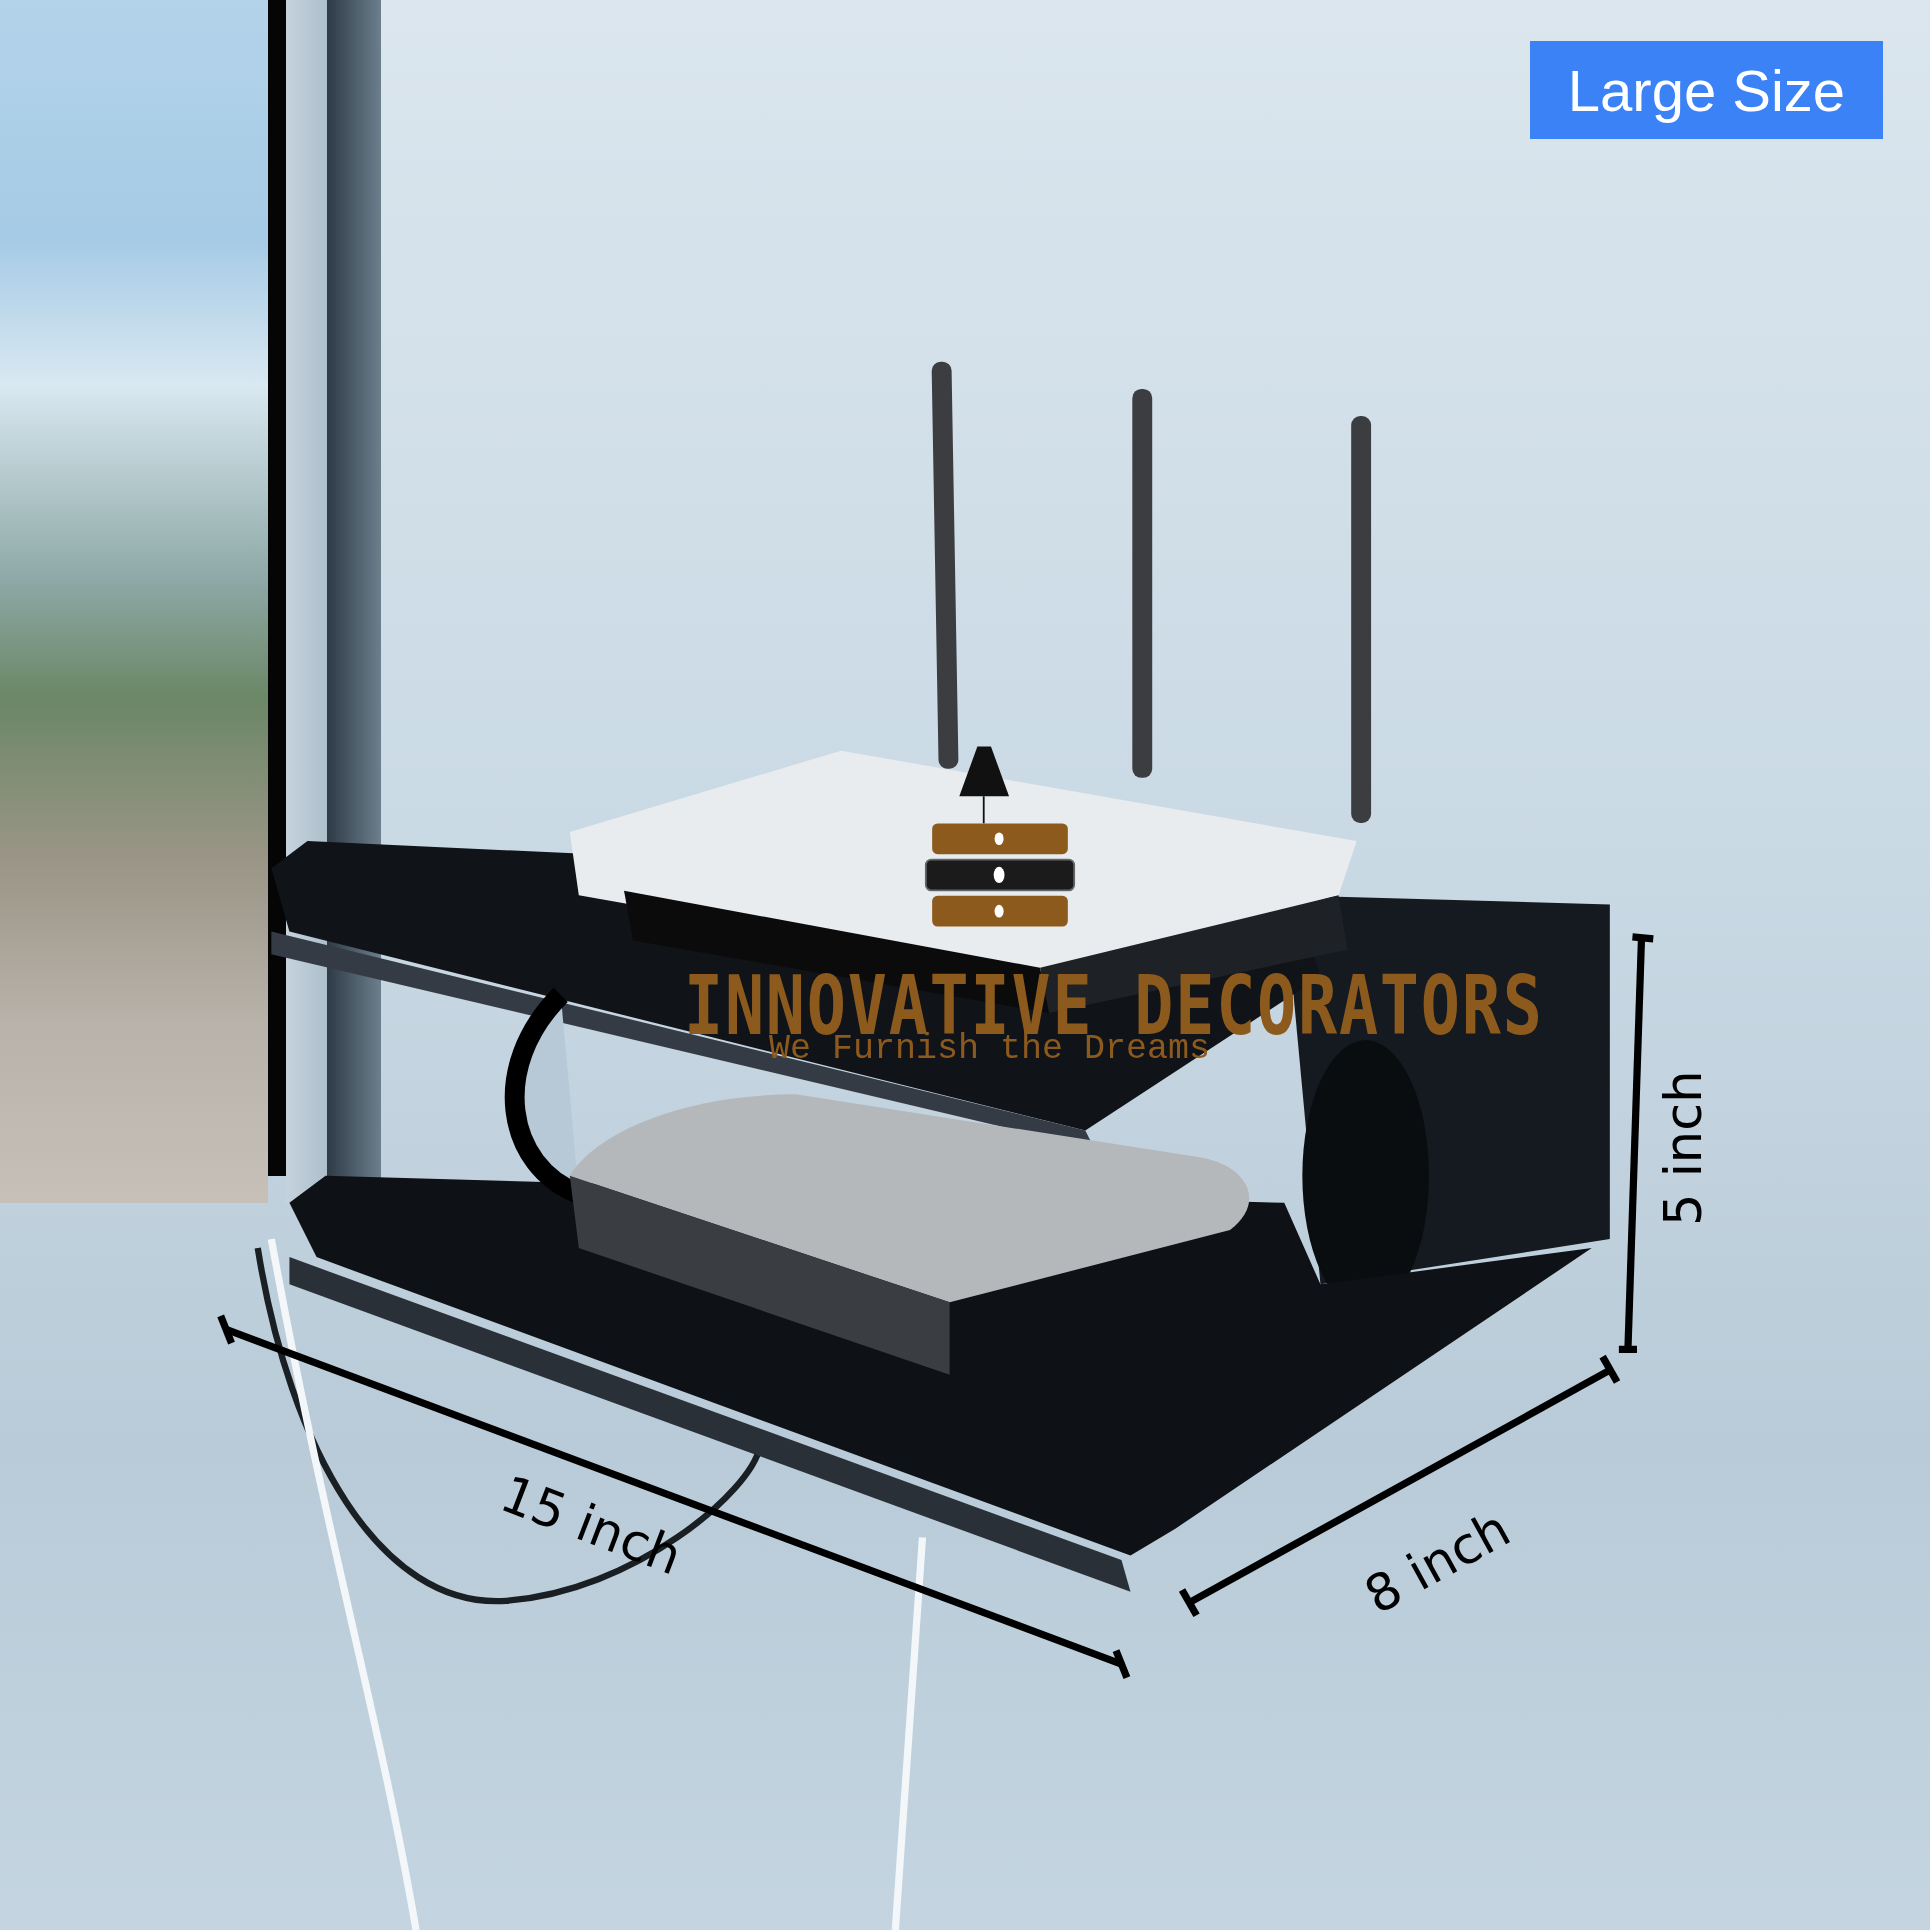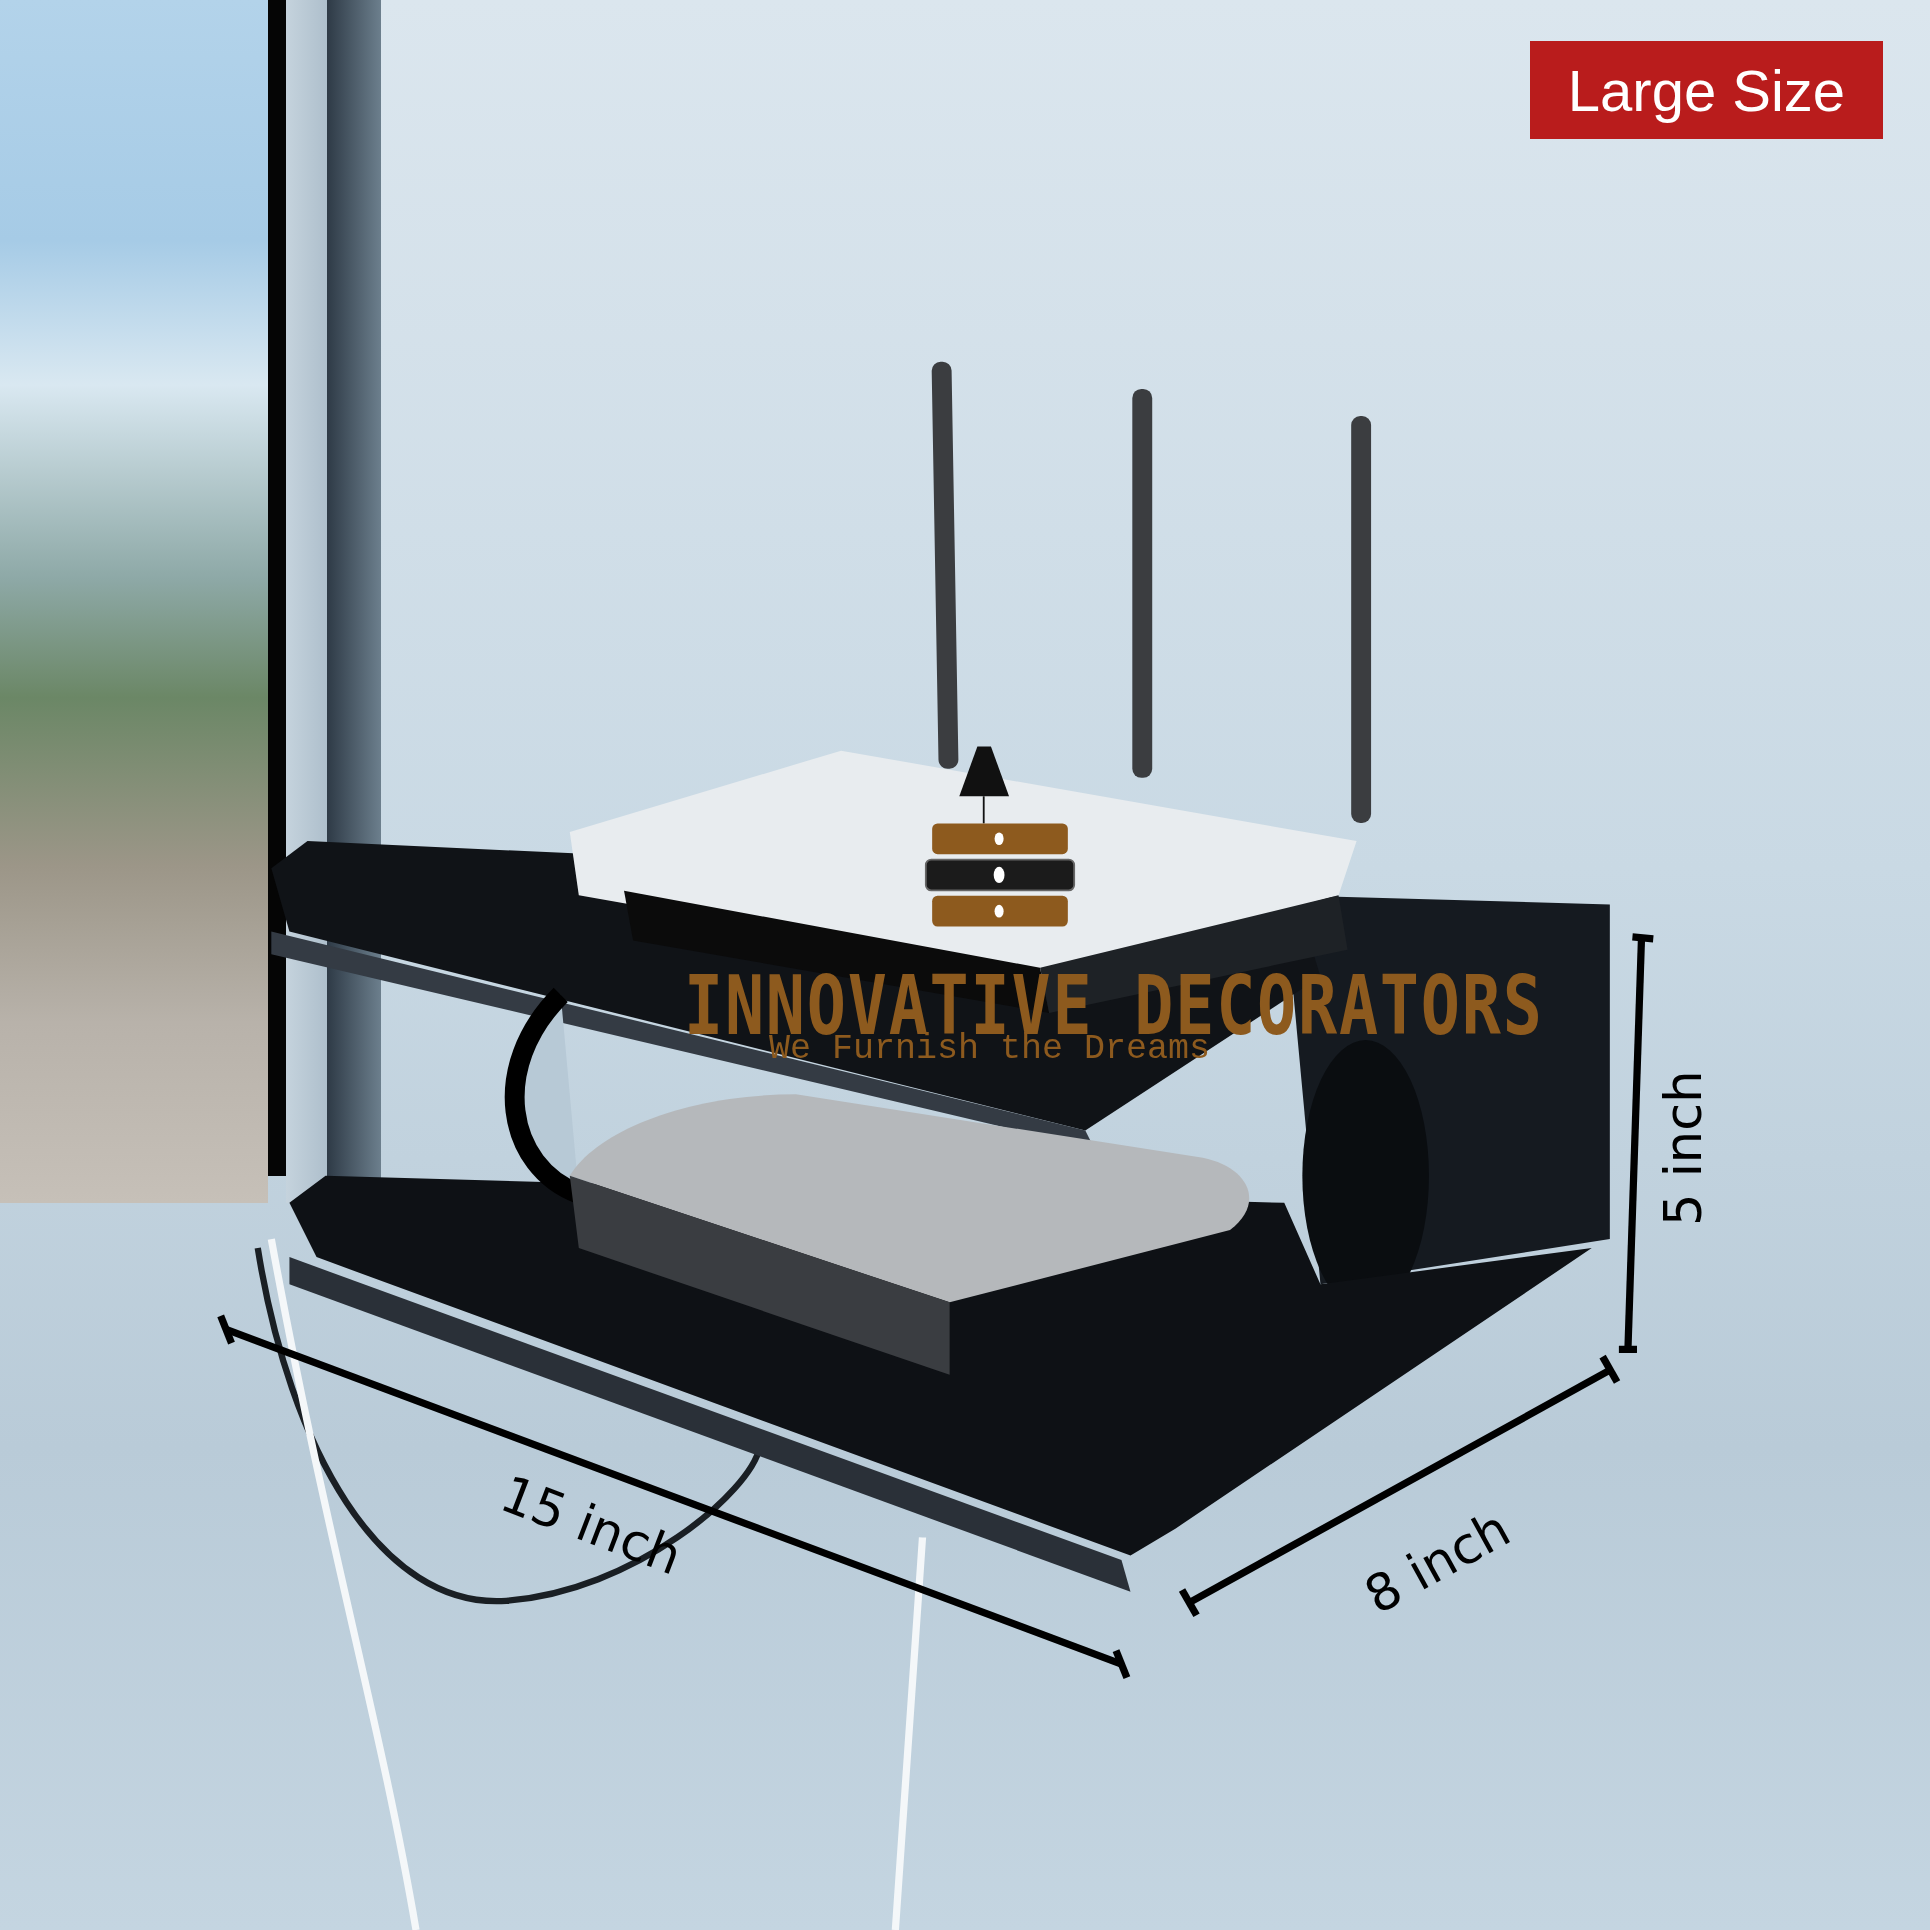--- a/index.html
+++ b/index.html
@@ -1,21 +1,21 @@
 <!DOCTYPE html>
 <html style="font-size:14.5px"><head>
 <meta charset="utf-8">
 <style>
   html, body { margin: 0; padding: 0; }
   body { width: 1930px; height: 1930px; overflow: hidden; position: relative;
     font-family: "DejaVu Sans", sans-serif;
     background: linear-gradient(180deg, #dbe6ee 0%, #c9d9e4 45%, #b9cbd8 75%, #c4d5e1 100%); }
   .scene { position: absolute; inset: 0; }
   .abs { position: absolute; }
-  .badge { position: absolute; left: 1530px; top: 41px; width: 353px; height: 98px; background: #b91c1c;
+  .badge { position: absolute; left: 1530px; top: 41px; width: 353px; height: 98px; background: #3b82f6;
     display: flex; align-items: center; justify-content: center; color: #fff; font-family: "Liberation Sans", sans-serif; font-size: 58px; }
   .dimlabel { position: absolute; font-family: "DejaVu Sans", sans-serif; color: #000; font-size: 51px; white-space: nowrap; transform-origin: left top; }
   .logo-title { position: absolute; left: 684px; top: 959px; font-family: "DejaVu Sans Mono", monospace; font-weight: bold;
     color: #8d5a1e; font-size: 65px; letter-spacing: 1.8px; transform: scaleY(1.25); transform-origin: left top; white-space: nowrap; }
   .logo-tag { position: absolute; left: 769px; top: 1029px; font-family: "Liberation Mono", monospace; color: #8d5a1e; font-size: 35px; white-space: nowrap; }
 </style>
 </head>
 <body>
 
 <div class="scene">

